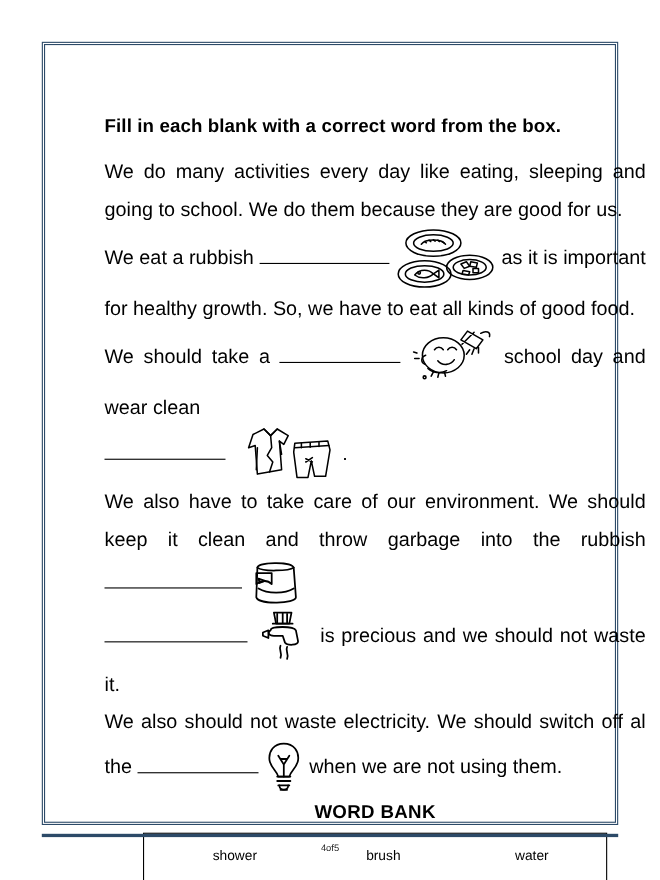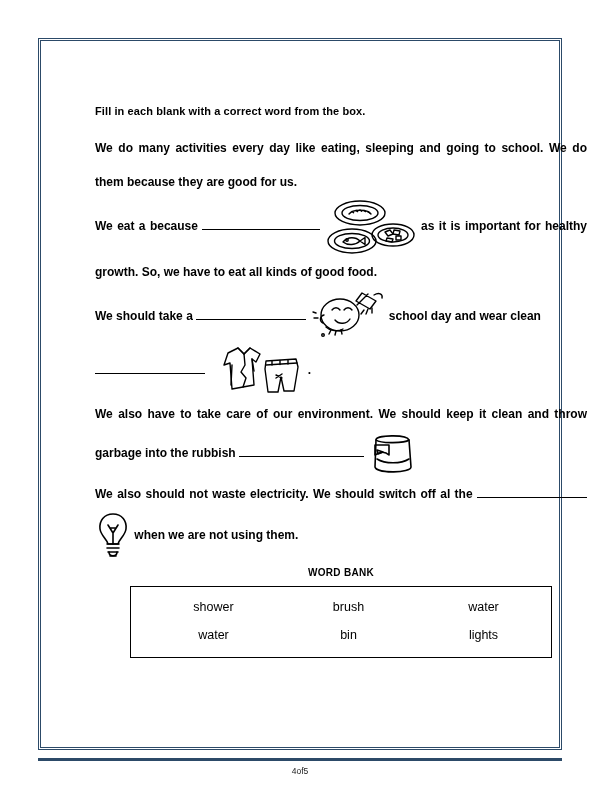--- a/index.html
+++ b/index.html
@@ -39,33 +39,32 @@
   #sheet {
     position: absolute;
     left: 48px;
     top: 52px;
     width: 504px;
     height: 690px;
     box-sizing: border-box;
   }
 
   .heading {
-    font-size: 11px;
+    font-size: 17px;
     font-weight: bold;
     letter-spacing: 0.1px;
     margin: 12px 0 0 6px;
   }
 
   .para {
-    font-size: 12px;
+    font-size: 18px;
     line-height: 34px;
     text-align: justify;
     margin: 0 6px;
     position: relative;
-    font-weight: bold;
   }
   .para.first { margin-top: 14px; }
 
   .blank {
     display: inline-block;
     border-bottom: 1px solid #000;
     vertical-align: baseline;
     height: 0.95em;
   }
   .blank.w115 { width: 115px; }
@@ -77,21 +76,21 @@
   .art {
     display: inline-block;
     vertical-align: middle;
     line-height: 0;
   }
 
   
   .wb-title {
     text-align: center;
     font-weight: bold;
-    font-size: 10px;
+    font-size: 17px;
     margin-top: 6px;
     letter-spacing: 0.3px;
   }
   .wb-box {
     margin: 8px auto 0 auto;
     width: 422px;
     border: 1.4px solid #000;
     box-sizing: border-box;
     padding: 6px 0 8px 15px;
   }
@@ -130,21 +129,21 @@
 
   <div id="frame">
     <div id="sheet">
 
       <div class="heading">Fill in each blank with a correct word from the box.</div>
 
       <div class="para first">We do many activities every day like eating, sleeping and going to school. We do them because they are good for us.</div>
 
 
       <div class="para">
-        <span>We eat a because</span>
+        <span>We eat a rubbish</span>
         <span class="blank w118"></span>
         <span class="art">
           <svg width="92" height="56" viewBox="0 0 92 56">
             <g fill="none" stroke="#000" stroke-width="1.4" stroke-linecap="round" stroke-linejoin="round">
               <ellipse cx="35" cy="14" rx="25" ry="12"></ellipse>
               <ellipse cx="35" cy="14" rx="18" ry="7.5"></ellipse>
               <path d="M24 15 C28 10, 42 10, 46 15"></path>
               <path d="M27 12.5 l1.6 1.2 M31 11.4 l1.6 1.2 M35 11 l1.6 1.2 M39 11.4 l1.6 1.2 M43 12.6 l1.6 1.2"></path>
               <ellipse cx="27" cy="42" rx="24" ry="12"></ellipse>
               <ellipse cx="27" cy="42" rx="17.5" ry="7.5"></ellipse>
@@ -216,20 +215,37 @@
               <path d="M9 9 C9 4, 40 3, 42 9 L44 36 C44 42, 10 43, 8 36 Z"></path>
               <path d="M9 9 C14 13, 38 12, 42 9"></path>
               <path d="M8 24 C14 20, 18 20, 22 24 L22 14 L8 14 Z"></path>
               <path d="M10 19 l6 2 l-5 2 Z"></path>
               <path d="M10 28 C18 33, 34 33, 42 28"></path>
             </g>
           </svg>
         </span>
       </div>
 
+      <div class="para">
+        <span class="blank w130"></span>
+        <span class="art">
+          <svg width="54" height="52" viewBox="0 0 54 52">
+            <g fill="none" stroke="#000" stroke-width="1.6" stroke-linecap="round" stroke-linejoin="round">
+              <path d="M18 4 L34 4 L32 14 L20 14 Z"></path>
+              <path d="M21 5 L21 13 M26 4.5 L26 13.5 M30 5 L30 13"></path>
+              <path d="M17 14 L35 14"></path>
+              <path d="M15 20 C15 16, 36 16, 38 20 L40 30 C40 34, 30 34, 28 31 L26 25 L18 25 C13 25, 12 22, 15 20 Z"></path>
+              <path d="M8 22 L13 20 L13 27 L8 25 Z"></path>
+              <path d="M24 34 C22 38, 26 40, 24 45"></path>
+              <path d="M30 35 C28 39, 32 41, 30 46"></path>
+            </g>
+          </svg>
+        </span>
+        <span>is precious and we should not waste it.</span>
+      </div>
 
       <div class="para">
         <span>We also should not waste electricity. We should switch off al the</span>
         <span class="blank w110"></span>
         <span class="art">
           <svg width="36" height="50" viewBox="0 0 36 50">
             <g fill="none" stroke="#000" stroke-width="1.6" stroke-linecap="round" stroke-linejoin="round">
               <path d="M18 3 C27 3, 32 10, 31 18 C30 25, 24 28, 23 33 L13 33 C12 28, 6 25, 5 18 C4 10, 9 3, 18 3 Z"></path>
               <path d="M13 14 L18 22 L23 14 M18 22 L18 33 M15 17 L21 17"></path>
               <path d="M12 33 L24 33 M12 37 L24 37 M13 41 L23 41"></path>

